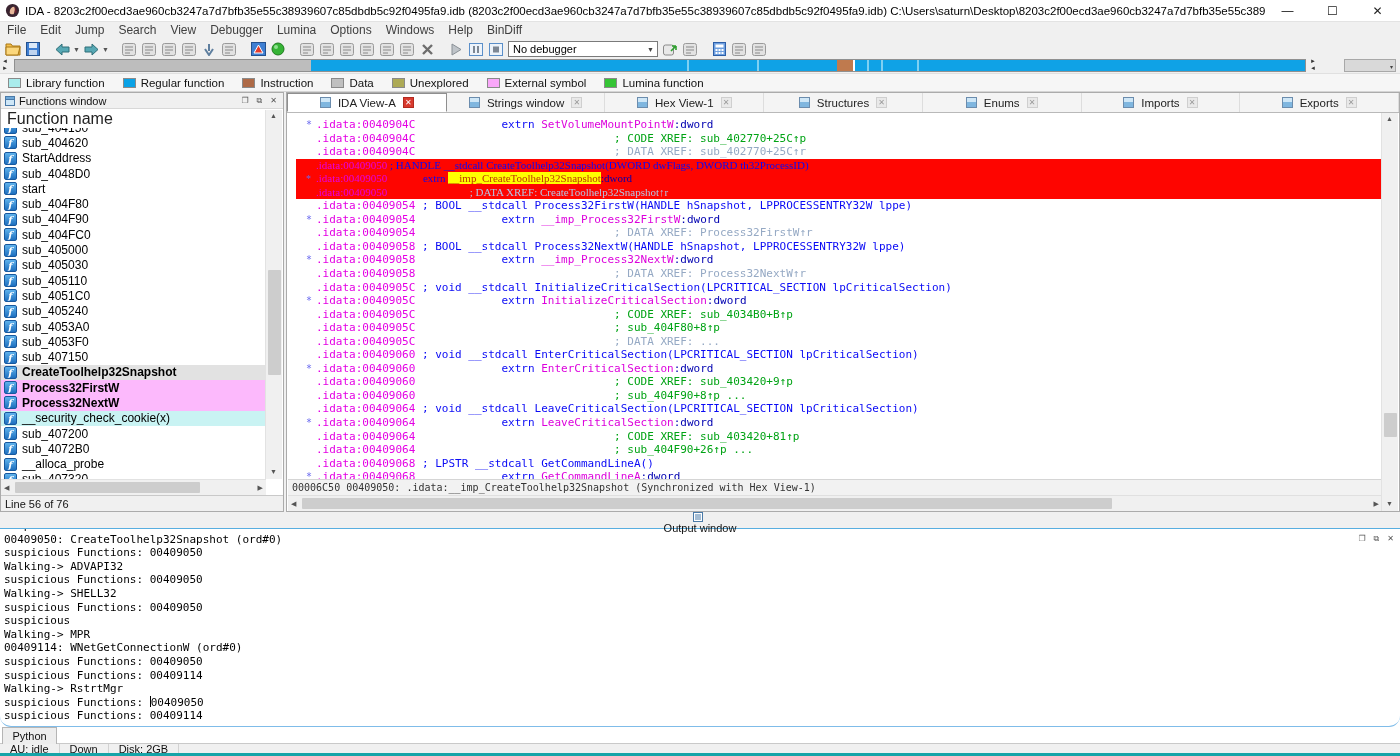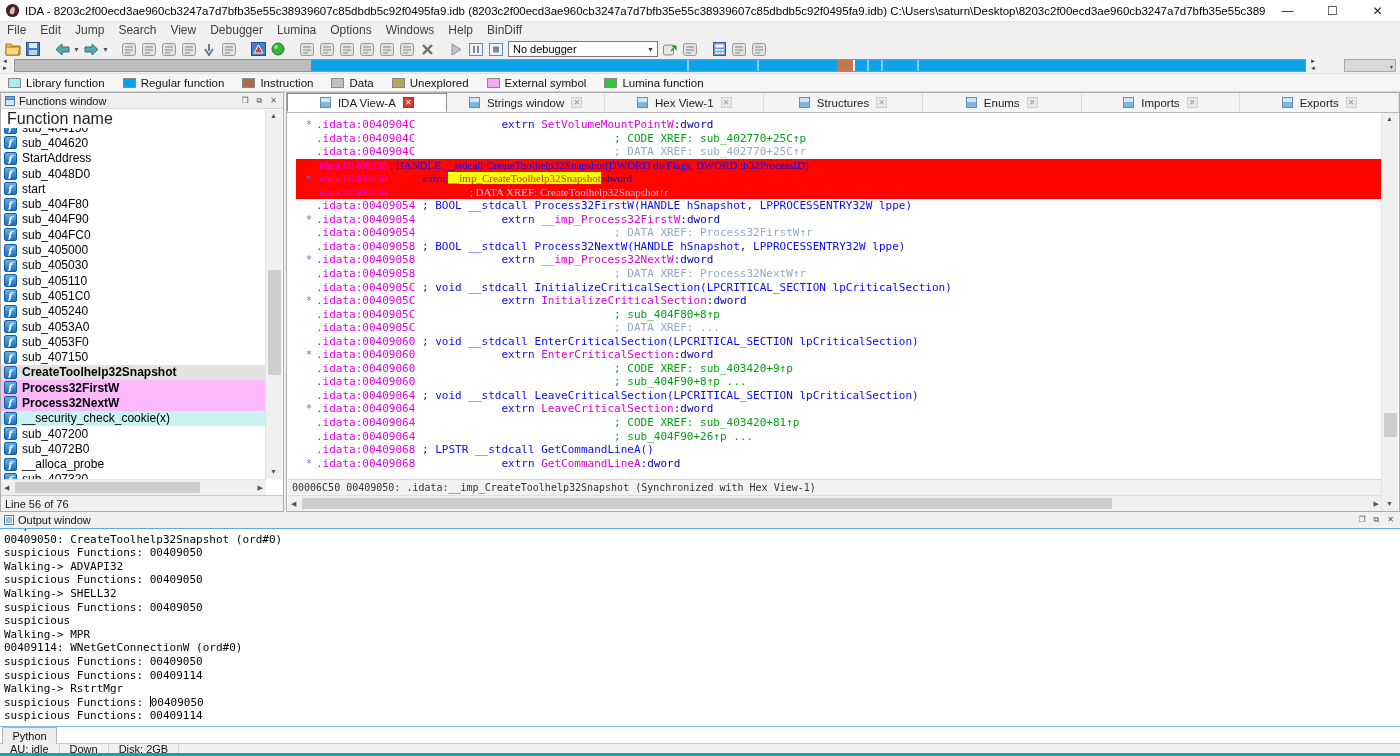--- a/index.html
+++ b/index.html
@@ -77,22 +77,22 @@
   .seg-a{color:#E400E4;} .seg-k{color:#0A0AF5;} .seg-n{color:#DC00DC;}
   .seg-t{color:#0000B0;} .seg-g{color:#00A314;} .seg-d{color:#95A9C4;}
   .seg-h{background:#FFFF00;color:#BF3604;}
   .dline.red .seg-d{color:#B5C6E4;}
   .codestatus{position:absolute;left:1px;top:386px;width:1094px;height:16px;background:#F2F2F2;border-top:1px solid #D5D5D5;font-family:"DejaVu Sans Mono",monospace;font-size:10px;color:#333;display:flex;align-items:center;padding-left:4px;white-space:pre;}
   .code-hscroll{position:absolute;left:1px;top:402px;width:1094px;height:16px;background:#F0F0F0;border-top:1px solid #E0E0E0;}
   .code-vscroll{position:absolute;right:1px;top:20px;width:17px;height:398px;background:#F0F0F0;border-left:1px solid #E2E2E2;}
 
   
   .outputpanel{position:absolute;left:0;top:512px;width:1400px;height:215px;background:#FFF;}
-  .paneltitle.output{border-bottom:1px solid #58AEE0;height:17px;}
-  .log{position:absolute;left:0;top:17px;width:1400px;height:198px;overflow:hidden;border-bottom:1px solid #7FBCE9;padding-left:4px;}
+  .paneltitle.output{border-bottom:1px solid #58AEE0;height:17px;flex-direction:column;}
+  .log{position:absolute;left:0;top:17px;width:1400px;height:198px;overflow:hidden;border-bottom:1px solid #7FBCE9;padding-left:4px;border-radius:11px;}
   .log-inner{margin-top:-10px;}
   .oline{height:13.6px;line-height:13.6px;font-family:"DejaVu Sans Mono",monospace;font-size:11px;color:#000;white-space:pre;}
   .caret{display:inline-block;width:1px;height:11px;background:#000;vertical-align:-1px;}
 
   
   .pythonrow{position:absolute;left:0;top:727px;width:1400px;height:17px;background:#FFF;border-bottom:1px solid #C9C9C9;}
   .pytab{position:absolute;left:2px;top:0;width:55px;height:17px;background:#EDEDED;border:1px solid #B5B5B5;border-bottom:none;font-size:11px;color:#111;display:flex;align-items:center;justify-content:center;}
   .pyinput{position:absolute;left:58px;top:0;width:1340px;height:16px;background:#FFF;}
   .statusbar{position:absolute;left:0;top:744px;width:1400px;height:9px;background:#F0F0F0;font-size:11px;color:#111;display:flex;align-items:center;}
   .statusbar .cell{padding:0 10px;border-right:1px solid #D2D2D2;height:9px;display:flex;align-items:center;}
@@ -548,20 +548,21 @@
           <div class="dline red"><span class="star">*</span><span class="seg-a">.idata:00409050</span><span class="seg-k">             extrn </span><span class="seg-h">__imp_CreateToolhelp32Snapshot</span><span class="seg-t">:dword</span></div>
           <div class="dline red"><span class="star"> </span><span class="seg-a">.idata:00409050</span><span class="seg-d">                              ; DATA XREF: CreateToolhelp32Snapshot↑r</span></div>
           <div class="dline"><span class="star"> </span><span class="seg-a">.idata:00409054</span><span class="seg-k"> ; BOOL __stdcall Process32FirstW(HANDLE hSnapshot, LPPROCESSENTRY32W lppe)</span></div>
           <div class="dline"><span class="star">*</span><span class="seg-a">.idata:00409054</span><span class="seg-k">             extrn </span><span class="seg-n">__imp_Process32FirstW</span><span class="seg-t">:dword</span></div>
           <div class="dline"><span class="star"> </span><span class="seg-a">.idata:00409054</span><span class="seg-d">                              ; DATA XREF: Process32FirstW↑r</span></div>
           <div class="dline"><span class="star"> </span><span class="seg-a">.idata:00409058</span><span class="seg-k"> ; BOOL __stdcall Process32NextW(HANDLE hSnapshot, LPPROCESSENTRY32W lppe)</span></div>
           <div class="dline"><span class="star">*</span><span class="seg-a">.idata:00409058</span><span class="seg-k">             extrn </span><span class="seg-n">__imp_Process32NextW</span><span class="seg-t">:dword</span></div>
           <div class="dline"><span class="star"> </span><span class="seg-a">.idata:00409058</span><span class="seg-d">                              ; DATA XREF: Process32NextW↑r</span></div>
           <div class="dline"><span class="star"> </span><span class="seg-a">.idata:0040905C</span><span class="seg-k"> ; void __stdcall InitializeCriticalSection(LPCRITICAL_SECTION lpCriticalSection)</span></div>
           <div class="dline"><span class="star">*</span><span class="seg-a">.idata:0040905C</span><span class="seg-k">             extrn </span><span class="seg-n">InitializeCriticalSection</span><span class="seg-t">:dword</span></div>
+          <div class="dline"><span class="star"> </span><span class="seg-a">.idata:0040905C</span><span class="seg-g">                              ; CODE XREF: sub_4034B0+B↑p</span></div>
           <div class="dline"><span class="star"> </span><span class="seg-a">.idata:0040905C</span><span class="seg-g">                              ; sub_404F80+8↑p</span></div>
           <div class="dline"><span class="star"> </span><span class="seg-a">.idata:0040905C</span><span class="seg-d">                              ; DATA XREF: ...</span></div>
           <div class="dline"><span class="star"> </span><span class="seg-a">.idata:00409060</span><span class="seg-k"> ; void __stdcall EnterCriticalSection(LPCRITICAL_SECTION lpCriticalSection)</span></div>
           <div class="dline"><span class="star">*</span><span class="seg-a">.idata:00409060</span><span class="seg-k">             extrn </span><span class="seg-n">EnterCriticalSection</span><span class="seg-t">:dword</span></div>
           <div class="dline"><span class="star"> </span><span class="seg-a">.idata:00409060</span><span class="seg-g">                              ; CODE XREF: sub_403420+9↑p</span></div>
           <div class="dline"><span class="star"> </span><span class="seg-a">.idata:00409060</span><span class="seg-g">                              ; sub_404F90+8↑p ...</span></div>
           <div class="dline"><span class="star"> </span><span class="seg-a">.idata:00409064</span><span class="seg-k"> ; void __stdcall LeaveCriticalSection(LPCRITICAL_SECTION lpCriticalSection)</span></div>
           <div class="dline"><span class="star">*</span><span class="seg-a">.idata:00409064</span><span class="seg-k">             extrn </span><span class="seg-n">LeaveCriticalSection</span><span class="seg-t">:dword</span></div>
           <div class="dline"><span class="star"> </span><span class="seg-a">.idata:00409064</span><span class="seg-g">                              ; CODE XREF: sub_403420+81↑p</span></div>
           <div class="dline"><span class="star"> </span><span class="seg-a">.idata:00409064</span><span class="seg-g">                              ; sub_404F90+26↑p ...</span></div>

